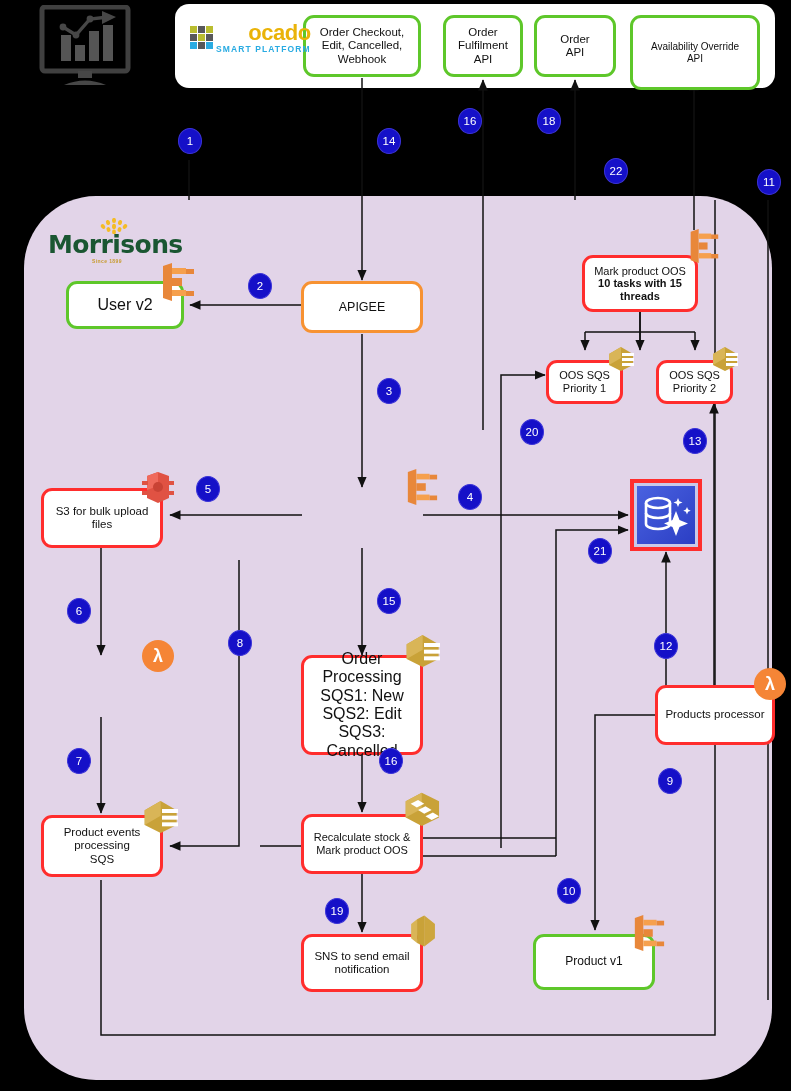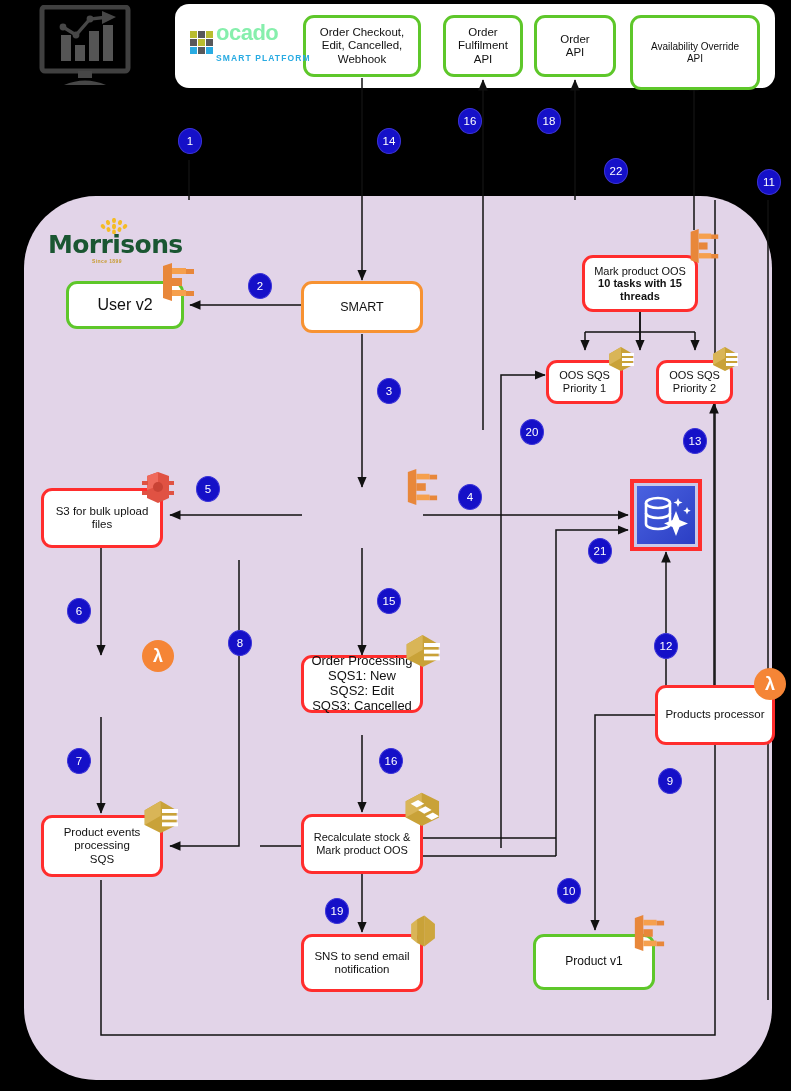--- a/index.html
+++ b/index.html
@@ -49,22 +49,22 @@
 
   
   .lambda{
     background:#f58536;border-radius:50%;
     display:flex;align-items:center;justify-content:center;
     color:#fff;font-weight:bold;
   }
 
   
   .ocado-logo{position:absolute;z-index:8;}
-  .ocado-word{font-size:22px;font-weight:bold;color:#86efac;letter-spacing:-0.5px;line-height:1;}
-  .ocado-sub{font-size:8.5px;color:#29abe2;letter-spacing:1.1px;line-height:1;margin-top:10px;font-weight:bold;}
+  .ocado-word{font-size:22px;font-weight:bold;color:#eab308;letter-spacing:-0.5px;line-height:1;text-align:right;}
+  .ocado-sub{font-size:8.5px;color:#29abe2;letter-spacing:1.1px;line-height:1;margin-top:1px;font-weight:bold;}
   .ocado-grid{display:grid;grid-template-columns:repeat(3,7px);grid-template-rows:repeat(3,7px);gap:1px;}
 
   .morrisons-logo{position:absolute;z-index:8;text-align:center;}
   .morrisons-word{font-size:25px;font-weight:bold;color:#1a5632;line-height:1;letter-spacing:-0.6px;font-family:"DejaVu Sans",sans-serif;}
   .morrisons-since{font-size:5px;color:#c79b2e;letter-spacing:0.4px;margin-top:1px;font-weight:bold;}
 
   .mono-screen{position:absolute;z-index:8;}
 </style>
 </head>
 <body>
@@ -231,21 +231,21 @@
       <path d="M3 4 L12 1 L12 39 L3 36 z" fill="#e8873a"></path>
       <path d="M12 6 L26 6 L26 12 L12 12 z" fill="#f6a04d"></path>
       <path d="M12 16 L22 16 L22 24 L12 24 z" fill="#e8873a"></path>
       <path d="M12 28 L26 28 L26 34 L12 34 z" fill="#f6a04d"></path>
       <rect x="26" y="7" width="8" height="5" fill="#e8873a"></rect>
       <rect x="26" y="29" width="8" height="5" fill="#e8873a"></rect>
     </svg>
   </div>
 
   <div class="abs node orange" style="left:301px;top:281px;width:122px;height:52px;font-size:12.5px;">
-    <span class="lbl">SMART</span>
+    <span class="lbl">APIGEE</span>
   </div>
 
   <div class="abs node" style="left:582px;top:255px;width:116px;height:57px;font-size:11px;">
     <span class="lbl">
       <span>Mark product OOS</span><br>
       <span class="bold">10 tasks with 15</span><br>
       <span class="bold">threads</span>
     </span>
   </div>
   <div class="icon" style="left:688px;top:228px;">
@@ -330,21 +330,21 @@
         </g>
         <path d="M39 25 L42.5 34 L51 37.5 L42.5 41 L39 50 L35.5 41 L27 37.5 L35.5 34 z" fill="#fff"></path>
         <path d="M41 12 l1.3 3.2 l3.2 1.3 l-3.2 1.3 l-1.3 3.2 l-1.3 -3.2 l-3.2 -1.3 l3.2 -1.3 z" fill="#fff"></path>
         <path d="M50 21 l1.1 2.6 l2.6 1.1 l-2.6 1.1 l-1.1 2.6 l-1.1 -2.6 l-2.6 -1.1 l2.6 -1.1 z" fill="#fff"></path>
       </svg>
     </div>
   </div>
 
   <div class="icon lambda" style="left:142px;top:640px;width:32px;height:32px;font-size:18px;">λ</div>
 
-  <div class="abs node" style="left:301px;top:655px;width:122px;height:58px;font-size:13px;">
+  <div class="abs node" style="left:301px;top:655px;width:122px;height:100px;font-size:16px;">
     <span class="lbl">
       <span>Order Processing</span><br>
       <span>SQS1: New</span><br>
       <span>SQS2: Edit</span><br>
       <span>SQS3: Cancelled</span>
     </span>
   </div>
   <div class="icon" style="left:404px;top:632px;">
     <svg width="40" height="38" viewBox="0 0 30 28">
       <polygon points="2,9 14,2 26,9 26,20 14,26 2,20" fill="#c9a238"></polygon>

